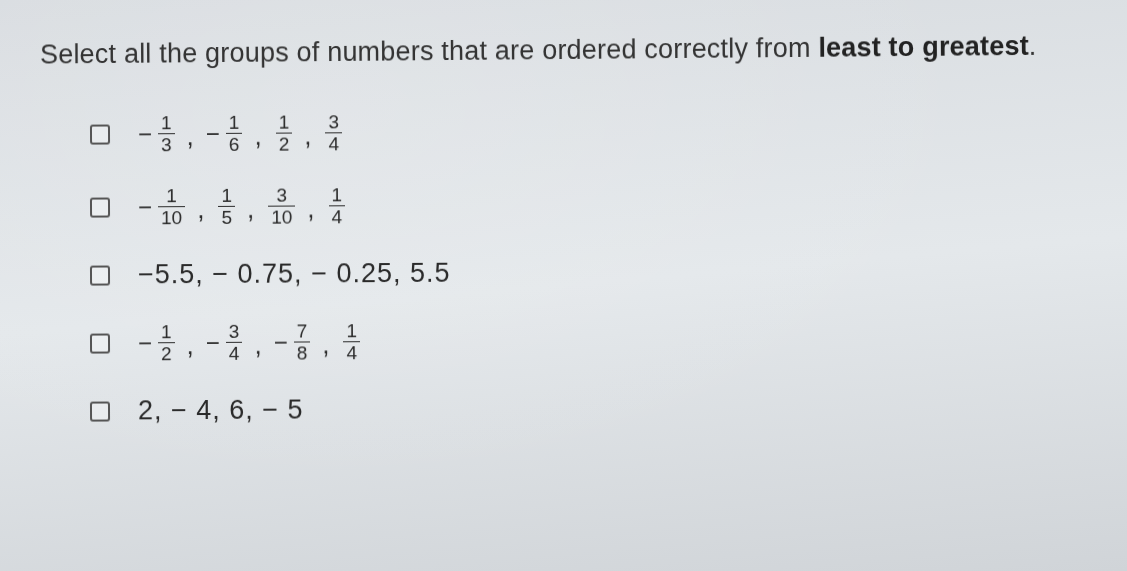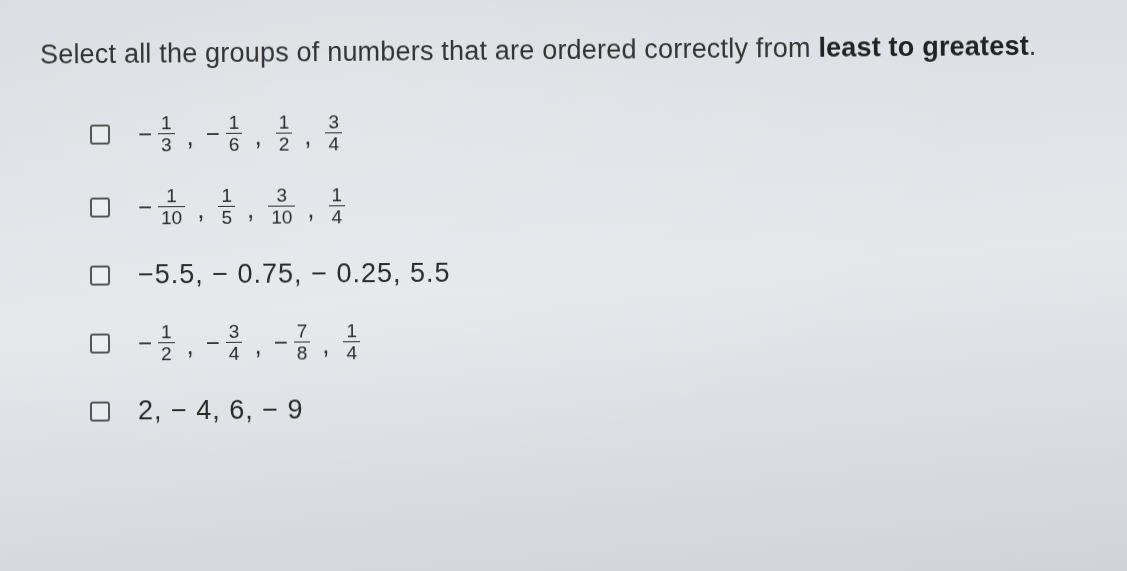--- a/index.html
+++ b/index.html
@@ -213,16 +213,16 @@
         <span class="fraction">
           <span class="num">1</span>
           <span class="den">4</span>
         </span>
       </span>
     </div>
   </div>
 
   <div class="option-row">
     <div class="checkbox"></div>
-    <div class="option-content plain-option">2,  − 4,  6,   − 9</div>
+    <div class="option-content plain-option">2,  − 4,  6,   − 5</div>
   </div>
 
 </div>
 
 </body></html>

